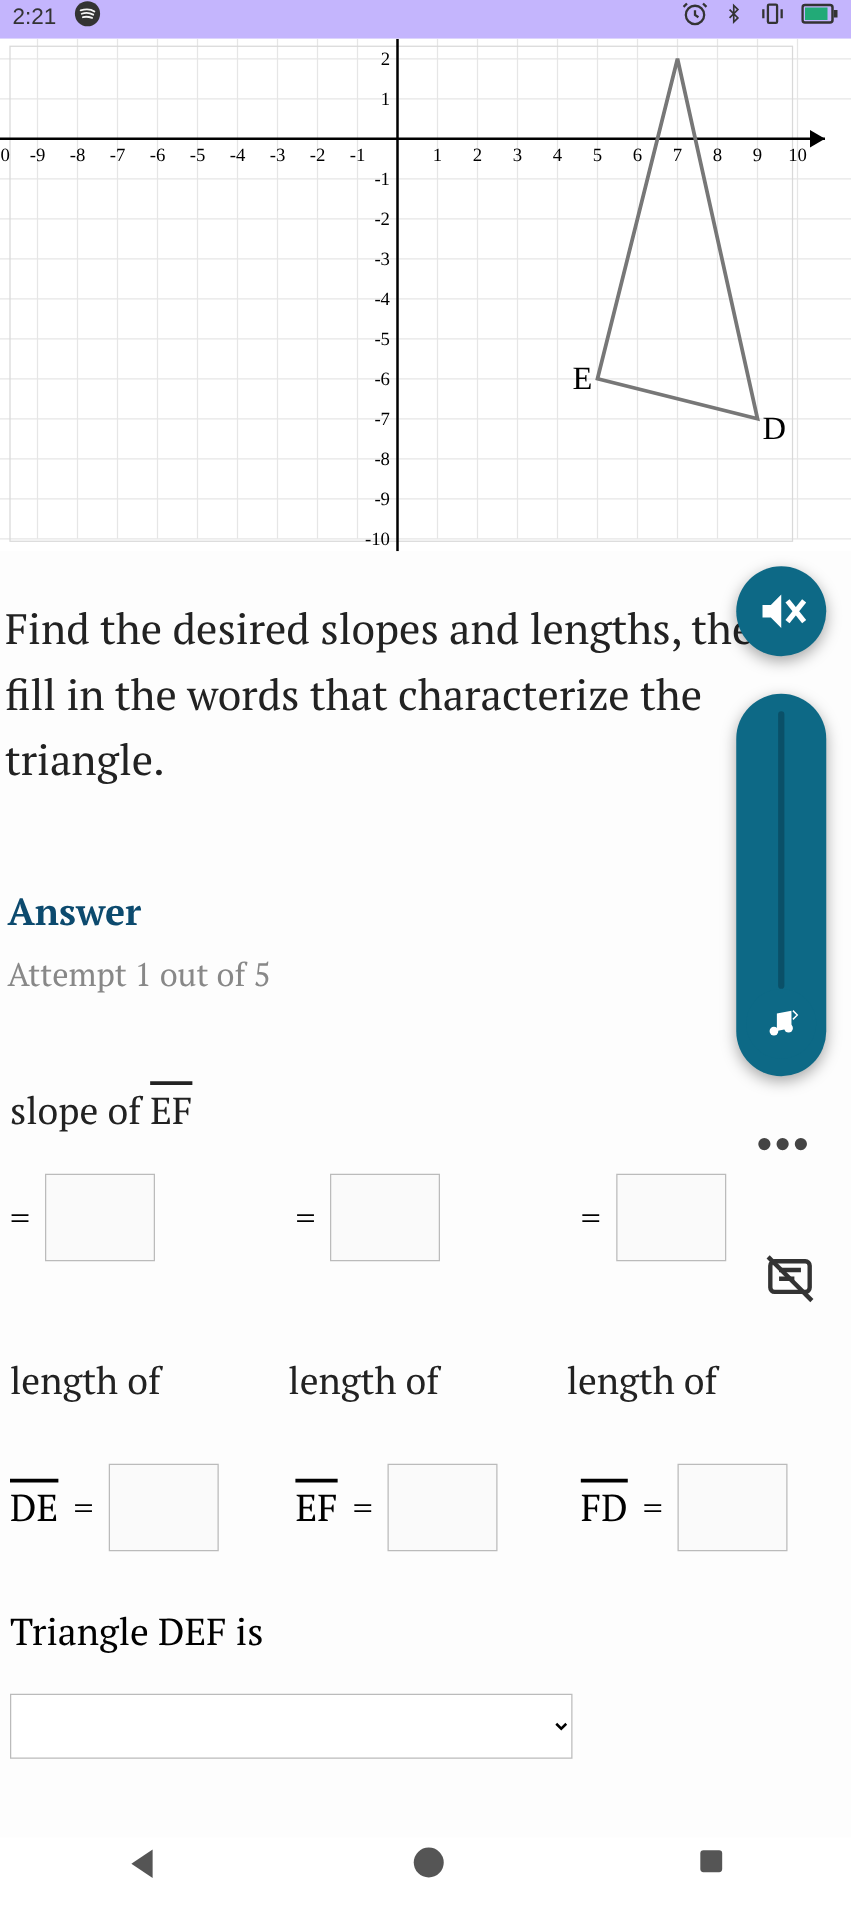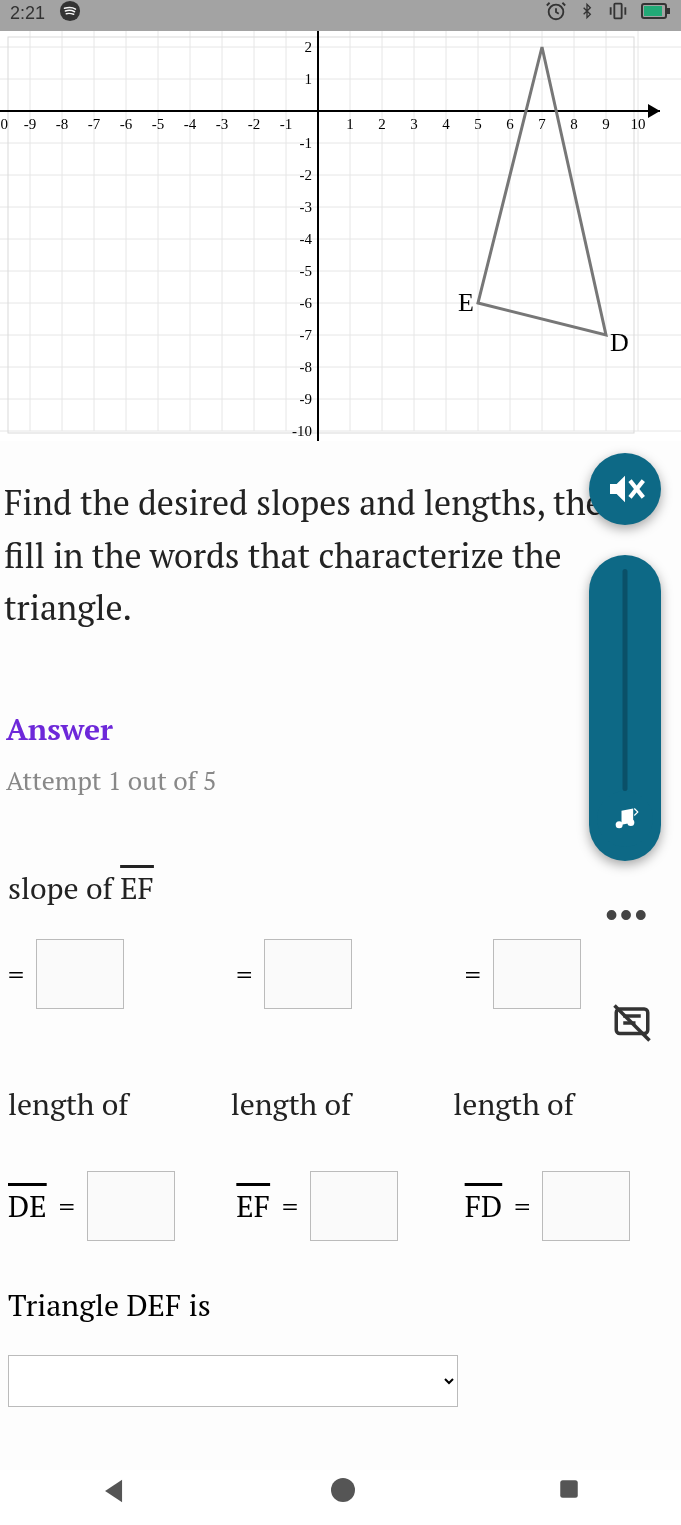--- a/index.html
+++ b/index.html
@@ -1,23 +1,23 @@
 <!DOCTYPE html>
 <html><head>
 <meta charset="utf-8">
 <style>
   * { box-sizing: border-box; margin: 0; padding: 0; }
   html, body { width: 681px; height: 1525px; font-family: Georgia, 'Times New Roman', serif; background: #fdfdfd; position: relative; overflow: hidden; }
-  .status-bar { height: 31px; background: #a3a3a3; display: flex; justify-content: space-between; padding: 0 10px; font-size: 18px; font-family: sans-serif; color: #333; align-items: flex-start; }
+  .status-bar { height: 31px; background: #c4b5fd; display: flex; justify-content: space-between; padding: 0 10px; font-size: 18px; font-family: sans-serif; color: #333; align-items: flex-start; }
   .status-left { display: flex; gap: 14px; align-items: center; }
   .status-right { display: flex; gap: 12px; align-items: center; }
   .graph-area { width: 681px; height: 410px; position: relative; background: #fff; overflow: hidden; }
   .question-text { padding: 36px 10px 10px 4px; font-size: 34px; line-height: 1.55; color: #222; font-family: 'PT Serif', Georgia, serif; }
   .answer-section { margin-top: 64px; padding: 0 6px; }
-  .answer-heading { font-size: 30px; font-weight: bold; font-family: 'PT Serif', Georgia, serif; color: #6d28d9; }
+  .answer-heading { font-size: 30px; font-weight: bold; font-family: 'PT Serif', Georgia, serif; color: #0c4a6e; }
   .attempt-text { font-size: 26px; color: #888; margin-top: 14px; font-family: 'PT Serif', Georgia, serif; }
   .inputs-area { margin-top: 70px; padding: 0 8px; }
   .row { display: flex; gap: 20px; }
   .cell { flex: 1; font-size: 30px; line-height: 1.4; color: #222; font-family: 'PT Serif', Georgia, serif; }
   .overline { text-decoration: overline; }
   .eq-row { display: flex; gap: 20px; margin-top: 30px; }
   .eq-cell { flex: 1; display: flex; align-items: center; gap: 12px; font-size: 30px; font-family: 'PT Serif', Georgia, serif; }
   input.box { width: 88px; height: 70px; border: 1px solid #bbb; background: #fafafa; font-size: 22px; text-align: center; font-family: inherit; }
   .length-row { display: flex; gap: 3px; margin-top: 74px; }
   .length-eq-row { display: flex; gap: 20px; margin-top: 46px; }

